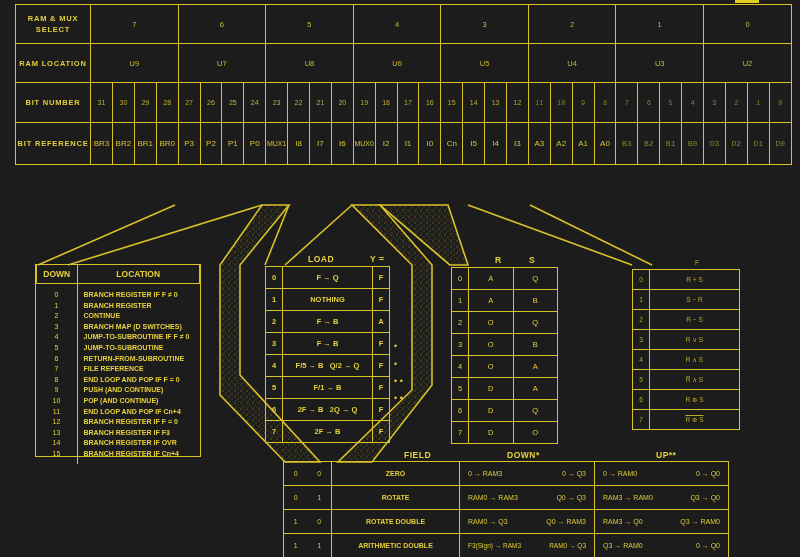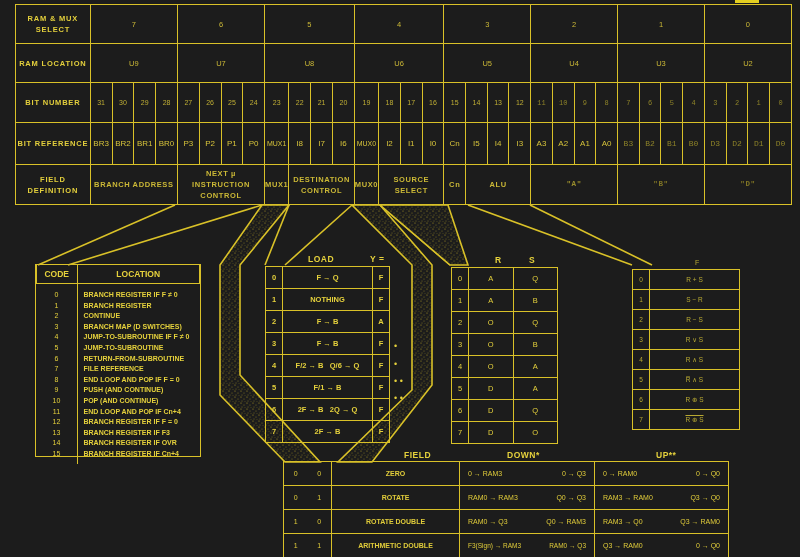--- a/index.html
+++ b/index.html
@@ -155,41 +155,27 @@
     <td class="def">A0</td>
     <td class="def faded">B3</td>
     <td class="def faded">B2</td>
     <td class="def faded">B1</td>
     <td class="def faded">B0</td>
     <td class="def faded">D3</td>
     <td class="def faded">D2</td>
     <td class="def faded">D1</td>
     <td class="def faded">D0</td>
   </tr>
-  <tr style="height:40px" class="hdr">
-    <td class="lab">FIELD DEFINITION</td>
-    <td colspan="4">BRANCH ADDRESS</td>
-    <td colspan="4">NEXT µ INSTRUCTION CONTROL</td>
-    <td colspan="1">MUX1</td>
-    <td colspan="3">DESTINATION CONTROL</td>
-    <td colspan="1">MUX0</td>
-    <td colspan="3">SOURCE SELECT</td>
-    <td colspan="1">Cn</td>
-    <td colspan="3">ALU</td>
-    <td colspan="4" class="faded" style="color:#9a8e2c">"A"</td>
-    <td colspan="4" class="faded" style="color:#7f7424">"B"</td>
-    <td colspan="4" class="faded" style="color:#7f7424">"D"</td>
-  </tr>
 </tbody>
   </table>
 
 <table class="code-tbl" style="left:36px;top:264px;width:164px;">
   <tbody>
       <tr>
-    <th style="width:38px">CODE</th>
+    <th style="width:38px">DOWN</th>
     <th>LOCATION</th>
   </tr>
   <tr>
         <td class="c" style="padding-top:6px">0</td>
         <td style="padding:6px 0 0 6px">BRANCH REGISTER IF F ≠ 0</td>
       </tr>
   <tr>
         <td class="c">1</td>
         <td style="padding-left:6px">BRANCH REGISTER</td>
       </tr>
@@ -277,21 +263,21 @@
         <td>F → B</td>
         <td>A</td>
       </tr>
   <tr>
         <td>3</td>
         <td>F → B</td>
         <td>F</td>
       </tr>
   <tr>
         <td>4</td>
-        <td style="white-space:pre">F/2 → B   Q/6 → Q</td>
+        <td style="white-space:pre">F/5 → B   Q/2 → Q</td>
         <td>F</td>
       </tr>
   <tr>
         <td>5</td>
         <td>F/1 → B</td>
         <td>F</td>
       </tr>
   <tr>
         <td>6</td>
         <td style="white-space:pre">2F → B   2Q → Q</td>

